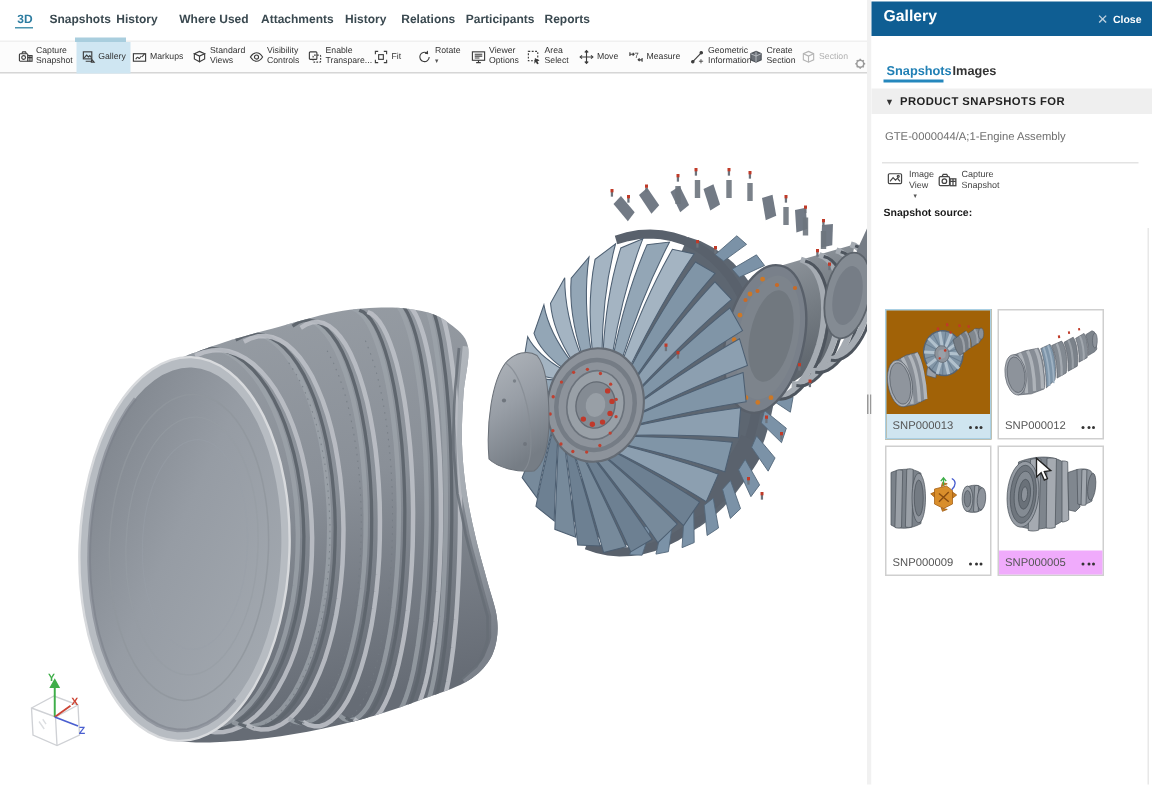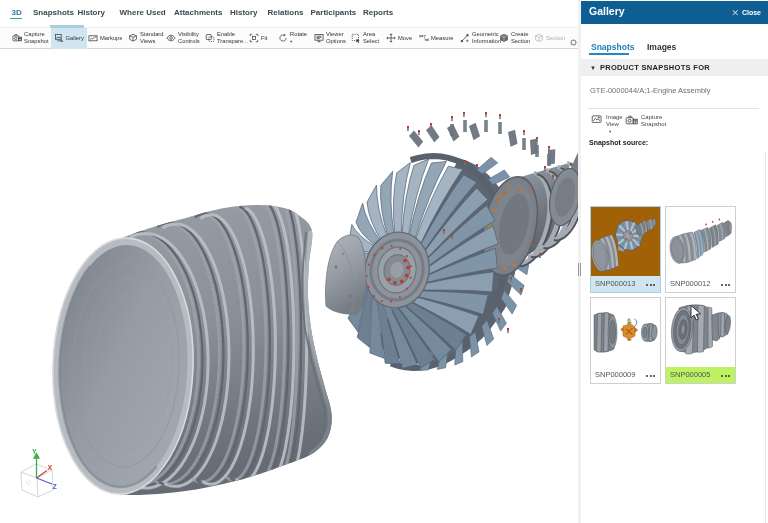--- a/index.html
+++ b/index.html
@@ -22,21 +22,21 @@
 #handle i { position:absolute; left:0; top:0; width:1px; height:13px; background:#999; }
 #handle b { position:absolute; left:2px; top:0; width:1px; height:13px; background:#999; }
 #panel { position:absolute; left:581px; top:0; width:187px; height:523px; background:#fff; }
 #phead { position:absolute; left:0; top:1px; width:187px; height:23px; background:#0f5e93; color:#fff; }
 #phead .t { position:absolute; left:8px; top:4px; font-size:10.5px; font-weight:700; }
 #phead .close { position:absolute; right:7px; top:7px; font-size:7px; font-weight:700; color:#fff; }
 #phead .x { color:#bdd0de; font-weight:400; font-size:9px; margin-right:3px; vertical-align:-1px; }
 .tab { position:absolute; top:42px; font-size:8.5px; font-weight:700; }
 #tab1 { left:10px; color:#2180b5; }
 #tab1u { position:absolute; left:8px; top:52.5px; width:40px; height:2.2px; background:#2587bd; }
-#tab2 { left:66px; color:#333; }
+#tab2 { left:54px; color:#333; }
 #sect { position:absolute; left:0; top:58.5px; width:187px; height:17px; background:#efefef;
   font-size:7.5px; font-weight:700; color:#222; line-height:17px; padding-left:9px; letter-spacing:0.3px; }
 #sect .tri { font-size:6px; margin-right:4px; color:#333; letter-spacing:0; }
 #gte { position:absolute; left:9px; top:86px; font-size:7.5px; color:#6f6f6f; }
 #sep1 { position:absolute; left:7px; top:108px; width:171px; height:1px; background:#e3e3e3; }
 .pib { position:absolute; top:114px; display:flex; align-items:flex-start; }
 .pib span { font-size:6px; color:#444; line-height:1.2; margin-left:3px; }
 #pib1 { left:10px; } #pib2 { left:44px; }
 #snsrc { position:absolute; left:8px; top:139px; font-size:7px; font-weight:700; color:#1a1a1a; }
 #dropd { position:absolute; left:7px; top:152px; width:170px; height:16.5px; border:1px solid #707070;
@@ -49,21 +49,21 @@
 .card .lab { position:absolute; left:0; bottom:0; width:69px; height:16px; font-size:7.5px; color:#555;
   line-height:16px; padding-left:4px; }
 .card .dots { position:absolute; right:4px; bottom:5px; width:10px; height:3px; }
 .card .dots i { position:absolute; top:0; width:2px; height:2px; border-radius:50%; background:#333; }
 .card svg { position:absolute; left:0; top:0; }
 #card1 { left:9px; top:206px; background:#a16207; border-color:#a9cfe3; }
 #card1 .lab { background:#cfe5f0; }
 #card2 { left:84px; top:206px; }
 #card3 { left:9px; top:297px; }
 #card4 { left:84px; top:297px; }
-#card4 .lab { background:#bef264; }
+#card4 .lab { background:#f0abfc; }
 </style></head>
 <body>
 <div id="viewport"><svg width="578" height="475" viewBox="0 0 578 475">
       <defs>
 <linearGradient id="cowlg" x1="0" y1="0" x2="0.22" y2="1">
 <stop offset="0" stop-color="#999fa6"></stop>
           <stop offset="0.5" stop-color="#8a9098"></stop>
           <stop offset="1" stop-color="#666c75"></stop>
 </linearGradient>
 <linearGradient id="ribg" x1="0" y1="0" x2="0.22" y2="1">

